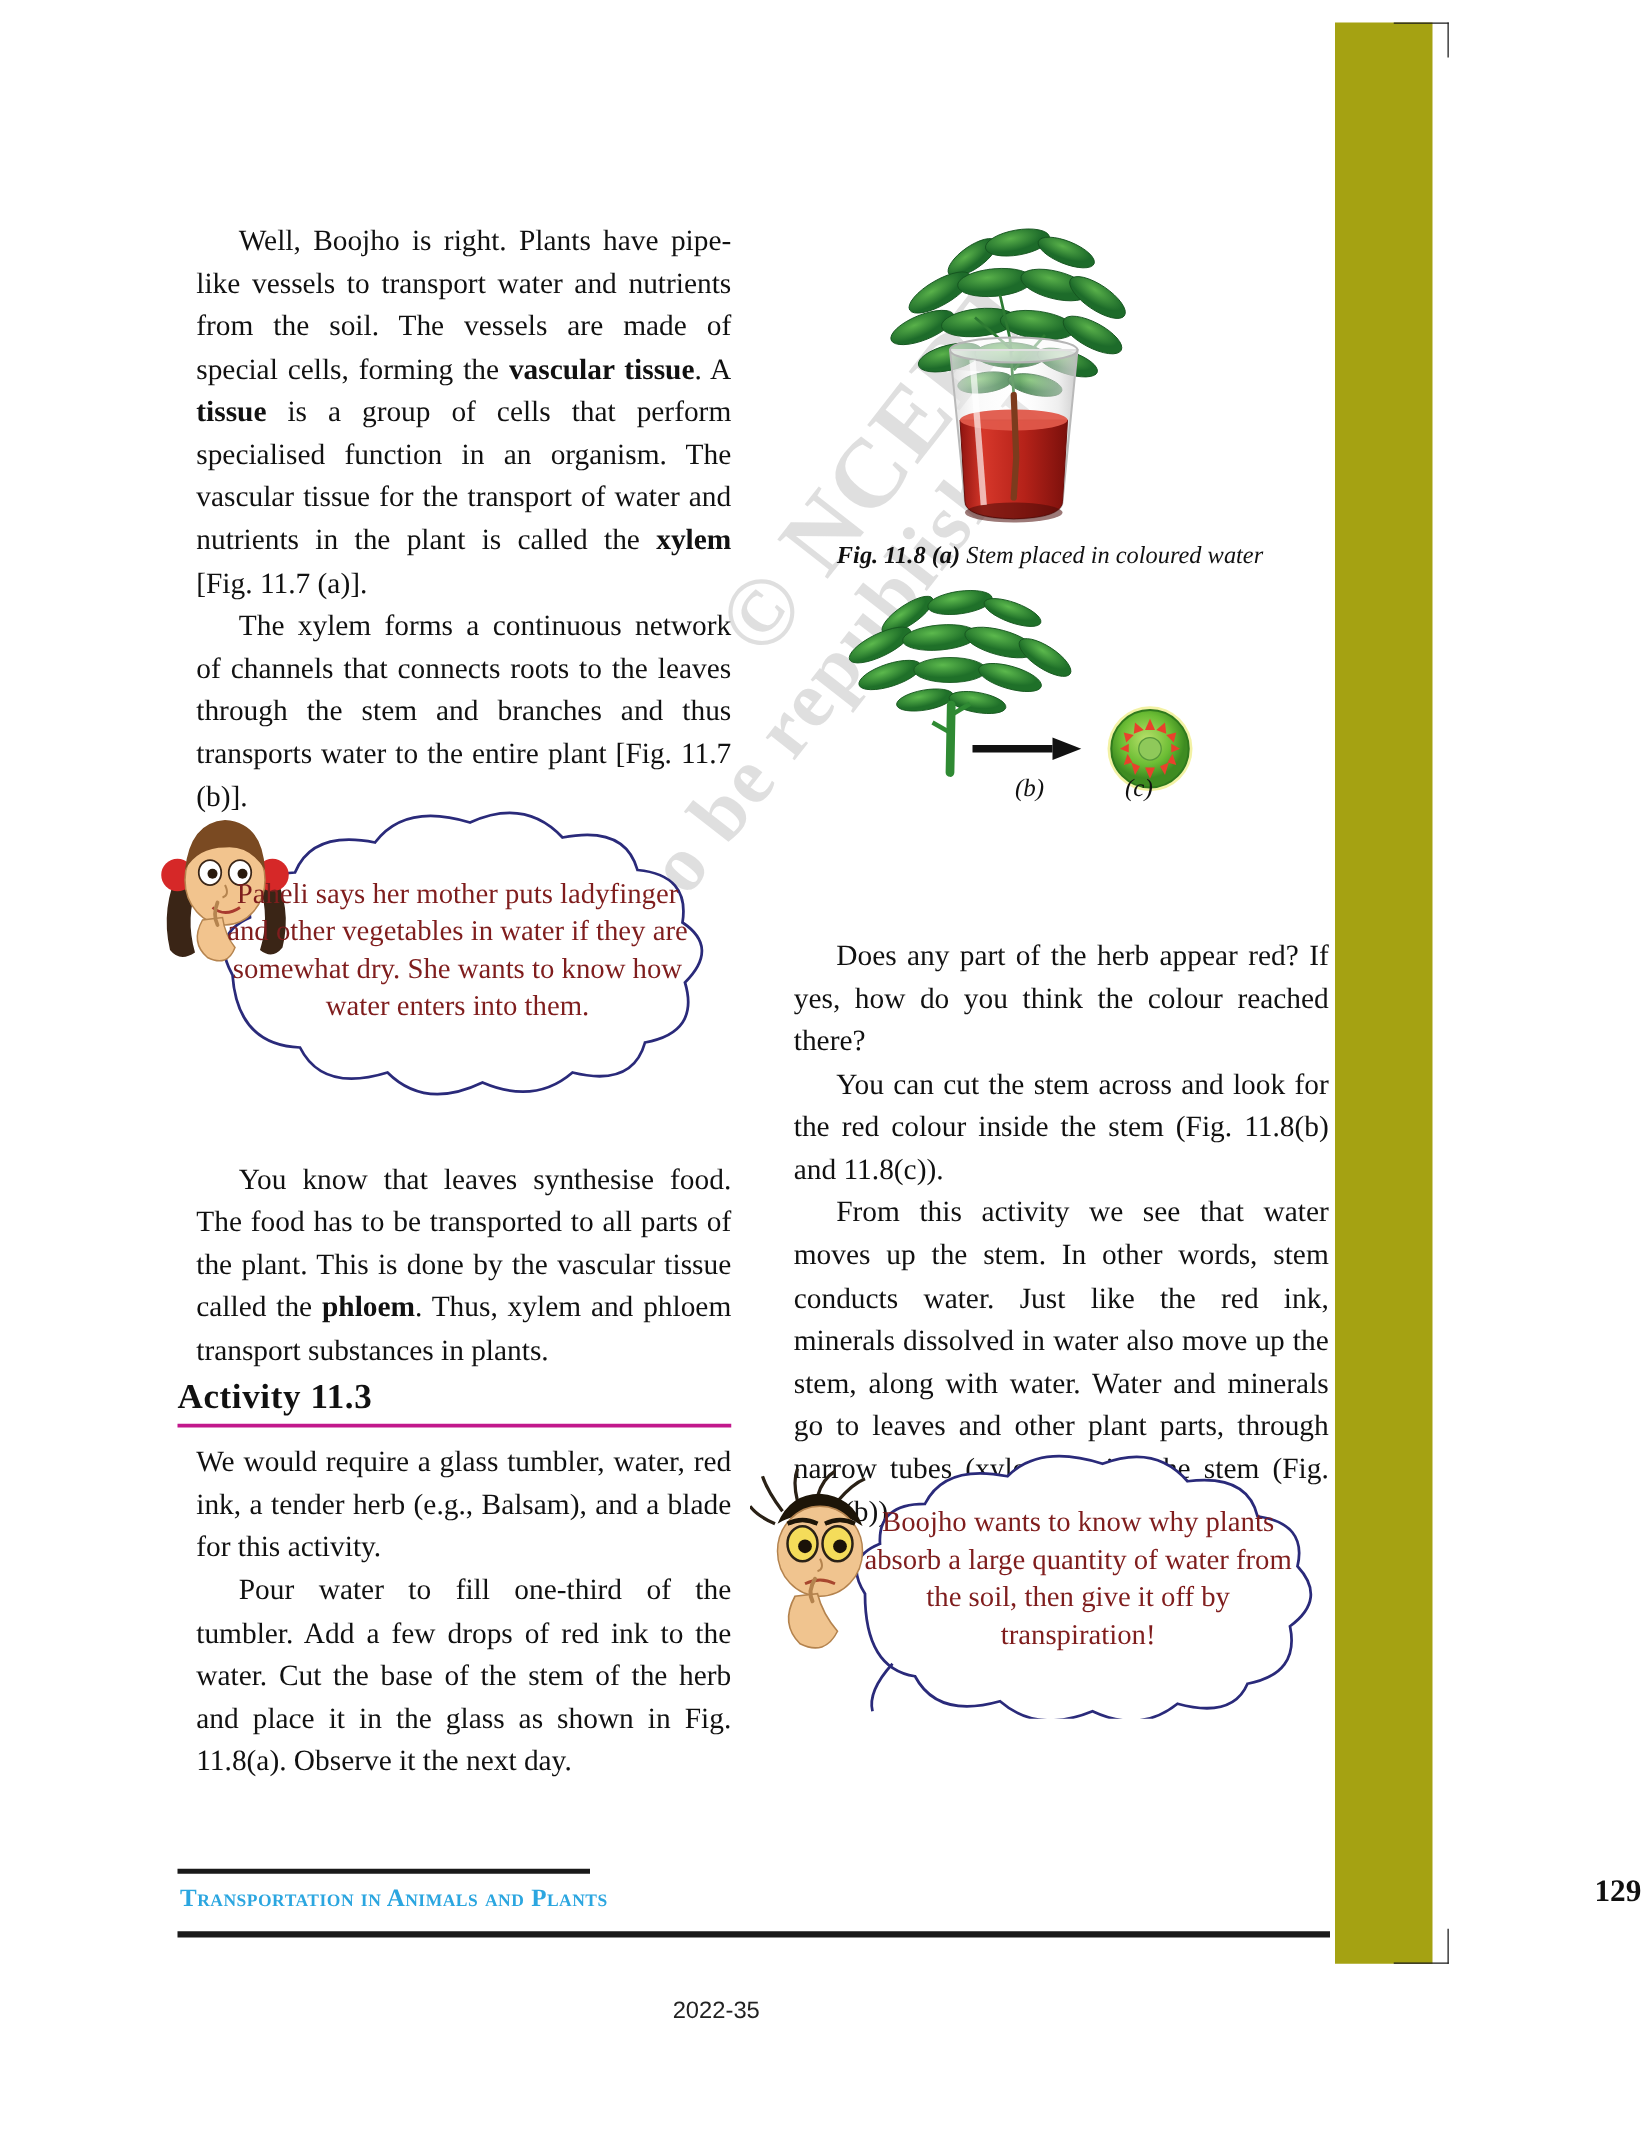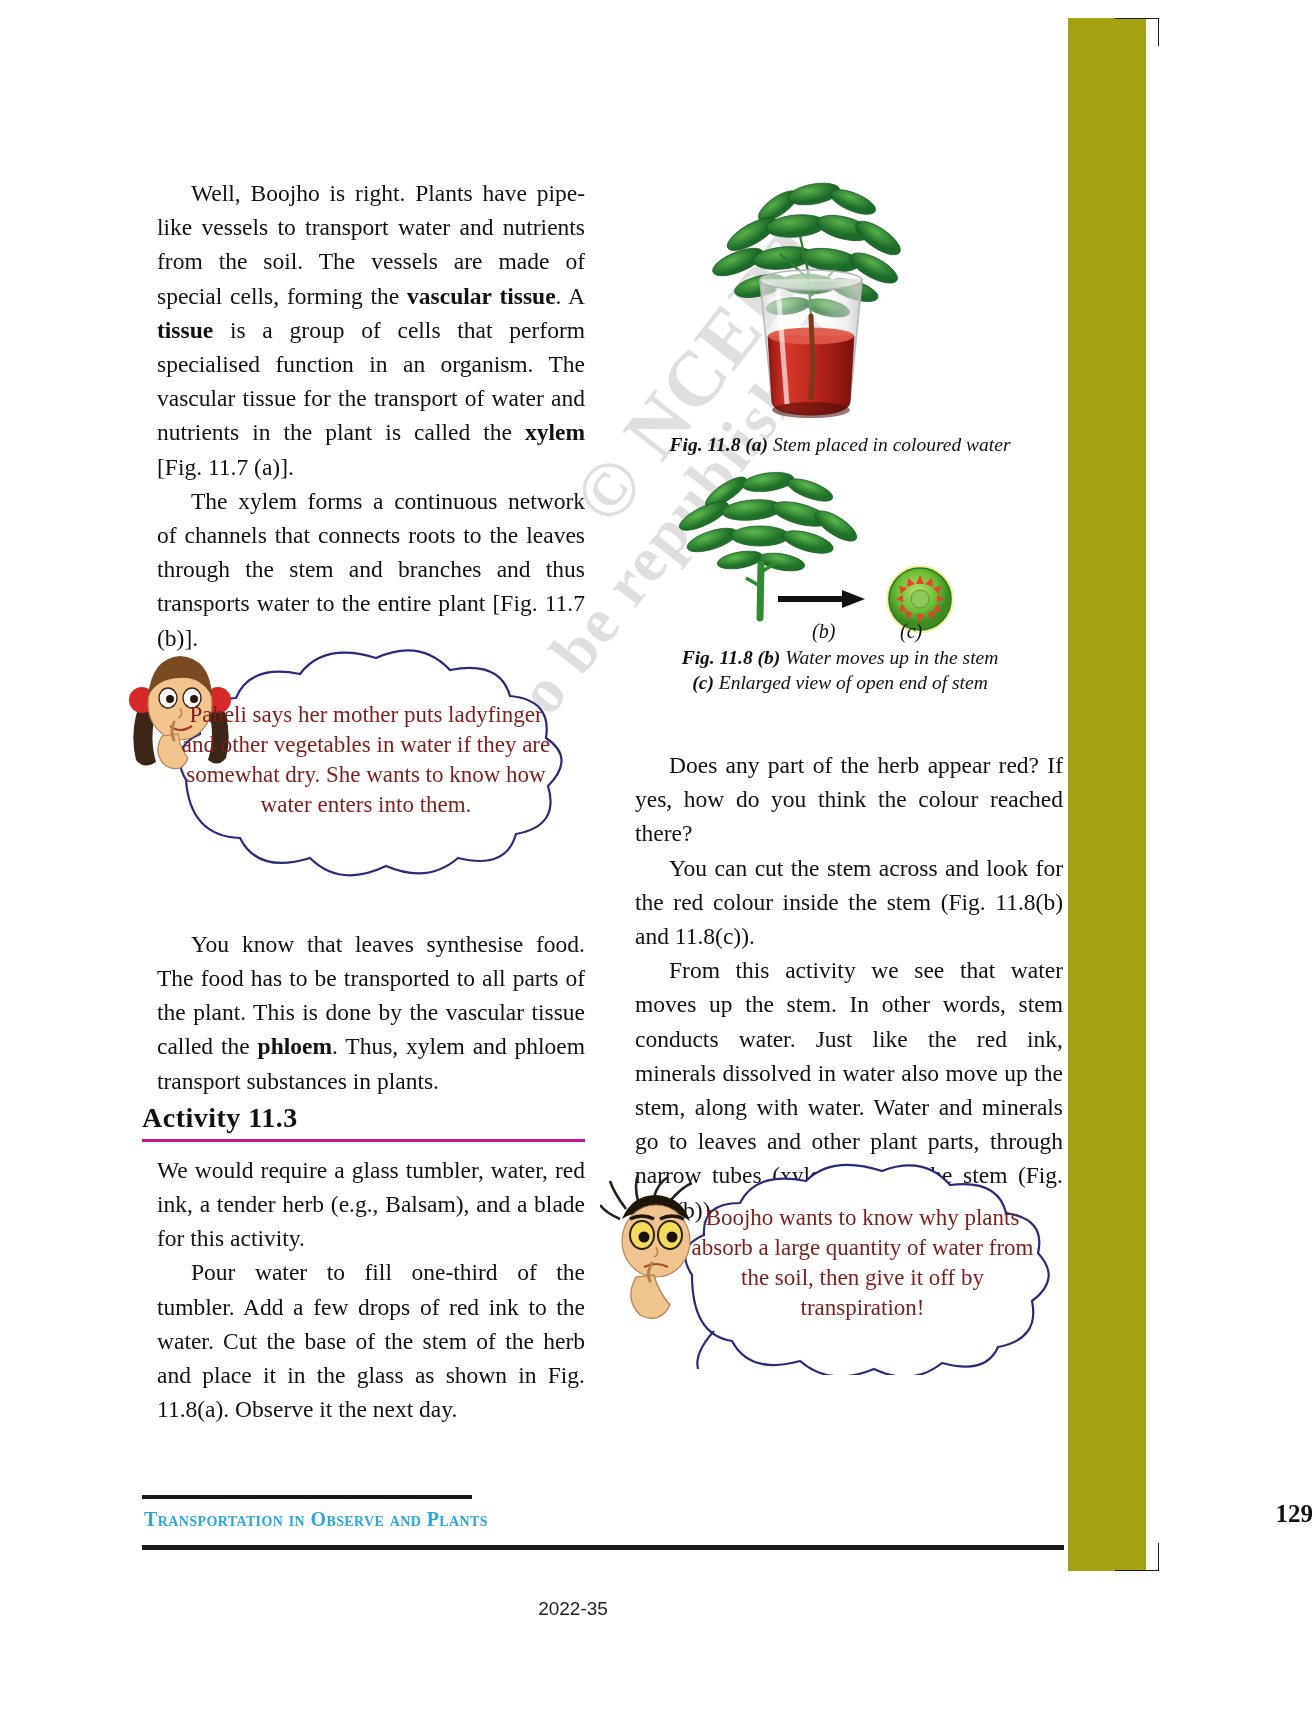--- a/index.html
+++ b/index.html
@@ -364,24 +364,20 @@
           <polygon points="-12,-21 -5,-15 -13,-12"></polygon>
         </g>
         <circle r="9" fill="#8fc95a" stroke="#56973a" stroke-width="1"></circle>
       </g>
     </svg>
   </div>
 
   <div class="sublabel" style="left:812px; top:620px;">(b)</div>
   <div class="sublabel" style="left:900px; top:620px;">(c)</div>
 
-  <div class="figcap cap-b">
-    <b>Fig. 11.8 (b)</b><span> Water moves up in the stem</span><br>
-    <b>(c)</b><span> Enlarged view of open end of stem</span>
-  </div>
 
   <div class="bubble-wrap bubble-paheli">
     <svg viewBox="0 0 460 250" width="460" height="250" aria-hidden="true" style="position:absolute;left:0;top:0;">
 
       <path d="M58 150
                Q40 118 72 104
                Q68 70 108 68
                Q122 34 172 44
                Q196 12 248 28
                Q292 8 322 40
@@ -467,18 +463,18 @@
       <path d="M56 72 Q60 80 54 82" stroke="#b4834e" stroke-width="1.6" fill="none"></path>
       <path d="M44 92 Q56 86 68 92" stroke="#a8472e" stroke-width="2.2" fill="none"></path>
 
       <path d="M36 102 Q24 124 40 140 Q60 150 70 130 Q58 116 54 100 Z" fill="#f0c48f" stroke="#b4834e" stroke-width="1.3"></path>
       <path d="M52 88 Q46 98 50 106" stroke="#b4834e" stroke-width="3.2" fill="none" stroke-linecap="round"></path>
     </svg>
     <div class="bubble-text bubble-text-boojho">Boojho wants to know why plants absorb a large quantity of water from the soil, then give it off by transpiration!</div>
   </div>
 
   <div class="footer-rule-top"></div>
-  <div class="footer-title">Transportation in Observe and Plants</div>
+  <div class="footer-title">Transportation in Animals and Plants</div>
   <div class="footer-rule-long"></div>
   <div class="page-number">129</div>
   <div class="year-mark">2022-35</div>
 
 </div>
 
 </body></html>

